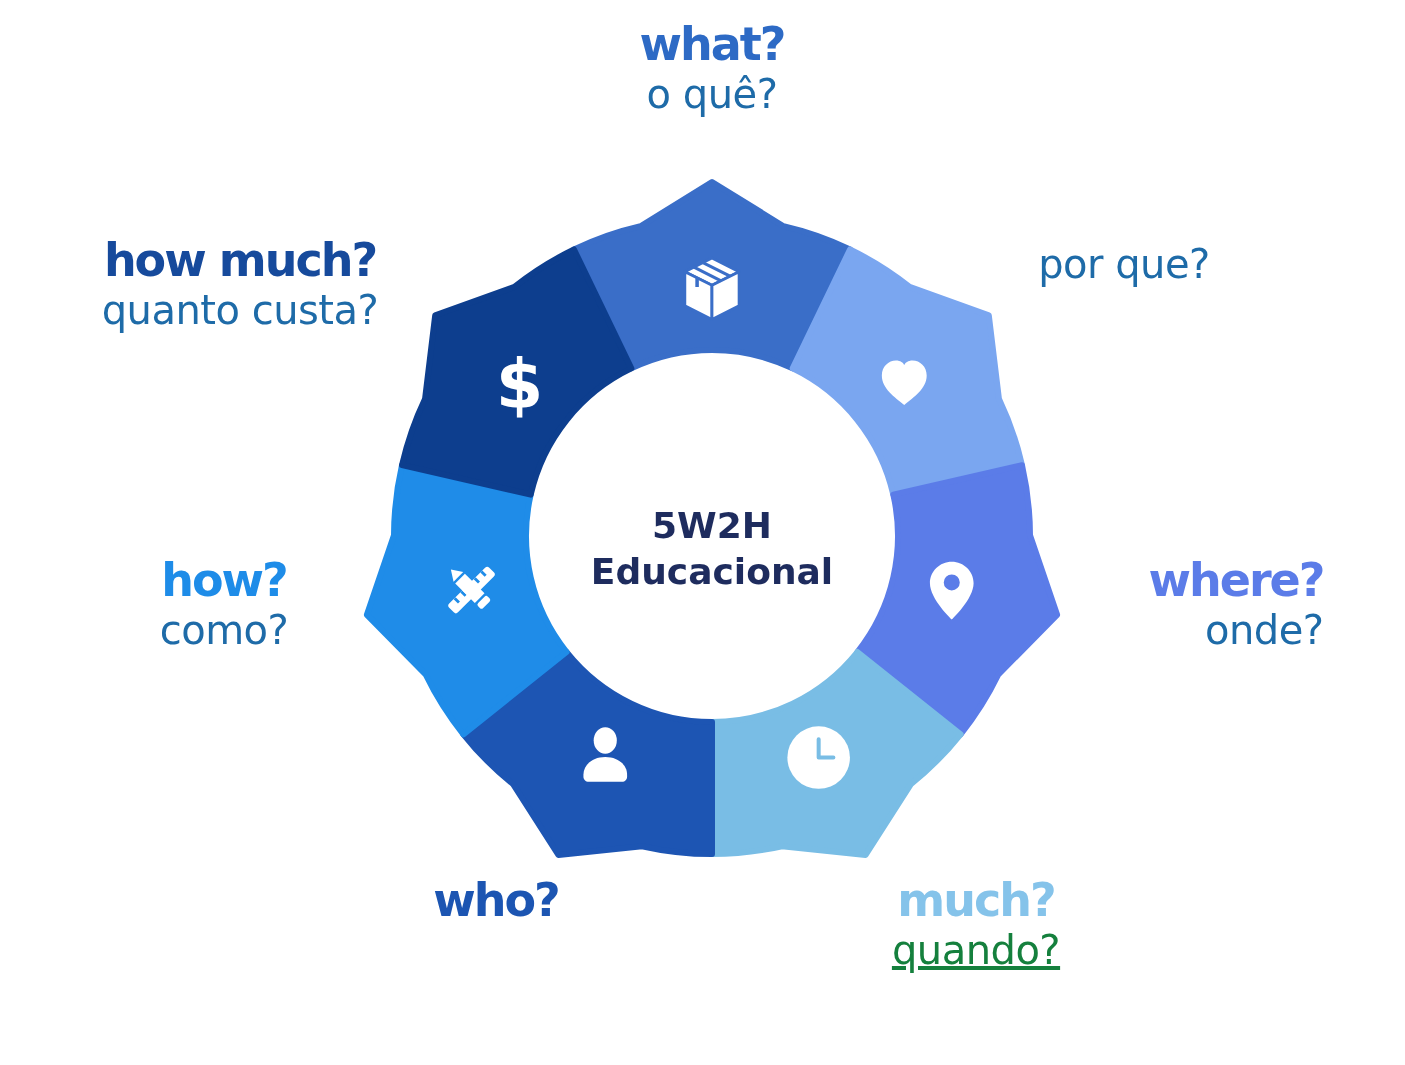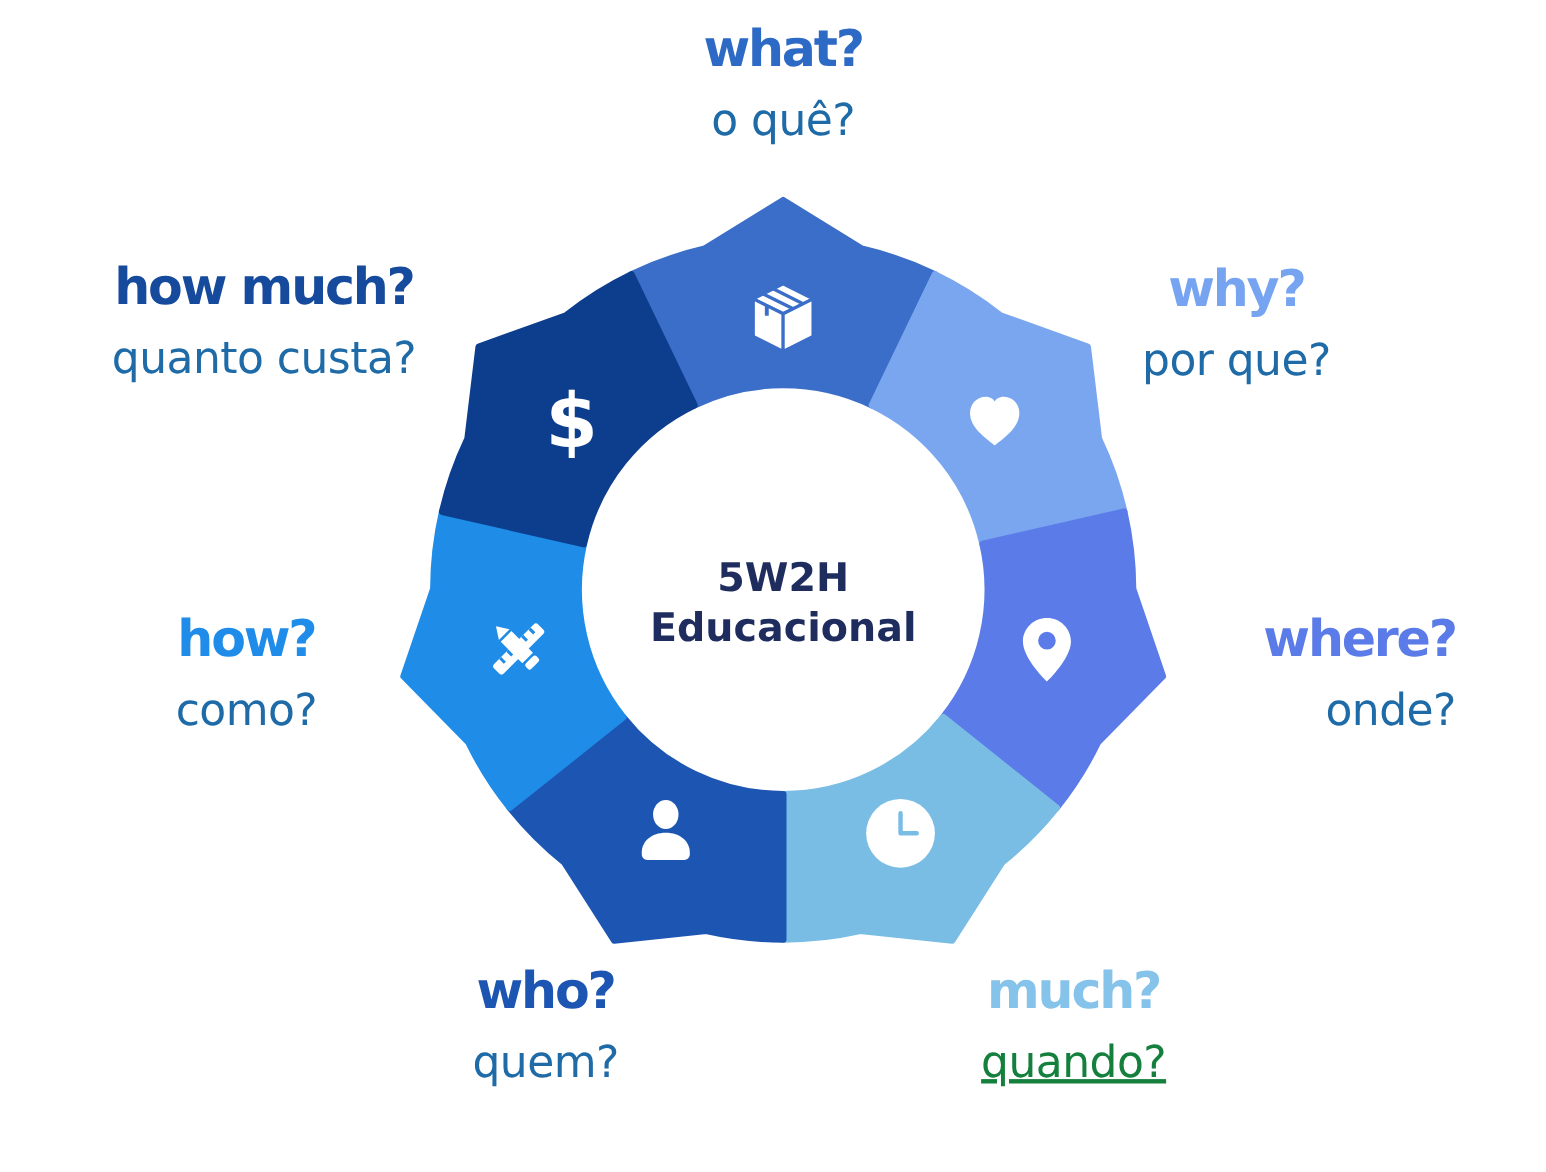--- a/index.html
+++ b/index.html
@@ -8,21 +8,21 @@
     font-family:"DejaVu Sans",sans-serif;
   }
   #wheel{position:absolute;left:0;top:0;width:1405px;height:1065px;}
   .center-label{
     position:absolute;left:712px;top:549px;transform:translate(-50%,-50%);
     text-align:center;font-weight:bold;font-size:36px;line-height:1.28;
     letter-spacing:0px;white-space:nowrap;z-index:3;
   }
   .lbl{position:absolute;transform:translateX(-50%);text-align:center;white-space:nowrap;z-index:2;}
   .lbl .q{font-size:46px;font-weight:bold;letter-spacing:-2px;line-height:1.05;}
-  .lbl .t{font-size:40px;letter-spacing:-0.5px;line-height:1.2;margin-top:18px;}
+  .lbl .t{font-size:40px;letter-spacing:-0.5px;line-height:1.2;margin-top:2px;}
   #lbl-what{left:712px;top:20px;}
   #lbl-why{left:1124px;top:238px;}
   #lbl-where{left:1236px;top:556px;text-align:right;}
   #lbl-when{left:976px;top:876px;}
   #lbl-who{left:496px;top:876px;}
   #lbl-how{left:224px;top:556px;}
   #lbl-how_much{left:240px;top:236px;}
 </style>
 </head>
 <body>
@@ -77,34 +77,32 @@
   <div class="center-label" style="color: rgb(30, 44, 94);">
     <div>5W2H</div>
     <div>Educacional</div>
   </div>
 
   <div class="lbl" id="lbl-what">
     <div class="q" style="color: rgb(45, 106, 197);">what?</div>
     <div class="t" style="color: rgb(30, 107, 168);">o quê?</div>
   </div>
   <div class="lbl" id="lbl-why">
-    <div class="q" style="color: rgb(118, 164, 241);">why?</div>
     <div class="t" style="color: rgb(30, 107, 168);">por que?</div>
   </div>
   <div class="lbl" id="lbl-where">
     <div class="q" style="color: rgb(91, 124, 232);">where?</div>
     <div class="t" style="color: rgb(30, 107, 168);">onde?</div>
   </div>
   <div class="lbl" id="lbl-when">
     <div class="q" style="color: rgb(133, 195, 234);">much?</div>
     <div class="t" style="color: #15803d; text-decoration: underline;">quando?</div>
   </div>
   <div class="lbl" id="lbl-who">
     <div class="q" style="color: rgb(28, 85, 178);">who?</div>
-    <div class="t" style="color: rgb(30, 107, 168);">quem?</div>
   </div>
   <div class="lbl" id="lbl-how_much">
     <div class="q" style="color: rgb(22, 74, 156);">how much?</div>
     <div class="t" style="color: rgb(30, 107, 168);">quanto custa?</div>
   </div>
   <div class="lbl" id="lbl-how">
     <div class="q" style="color: rgb(30, 140, 232);">how?</div>
     <div class="t" style="color: rgb(30, 107, 168);">como?</div>
   </div>
 

